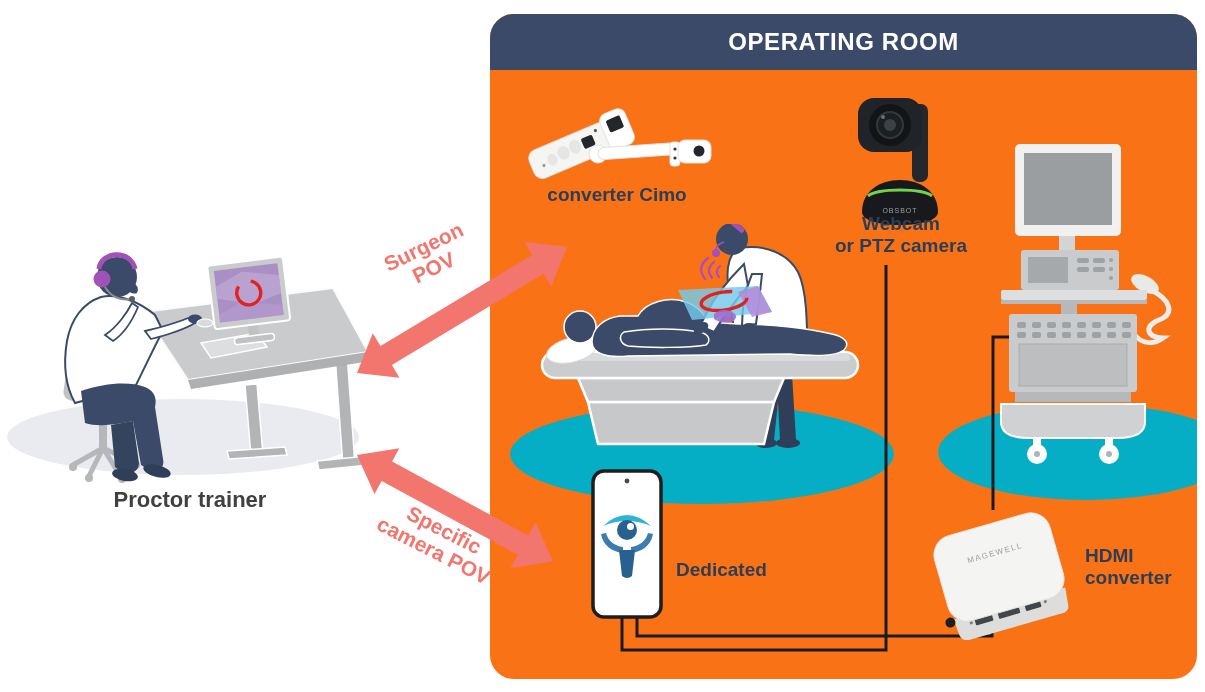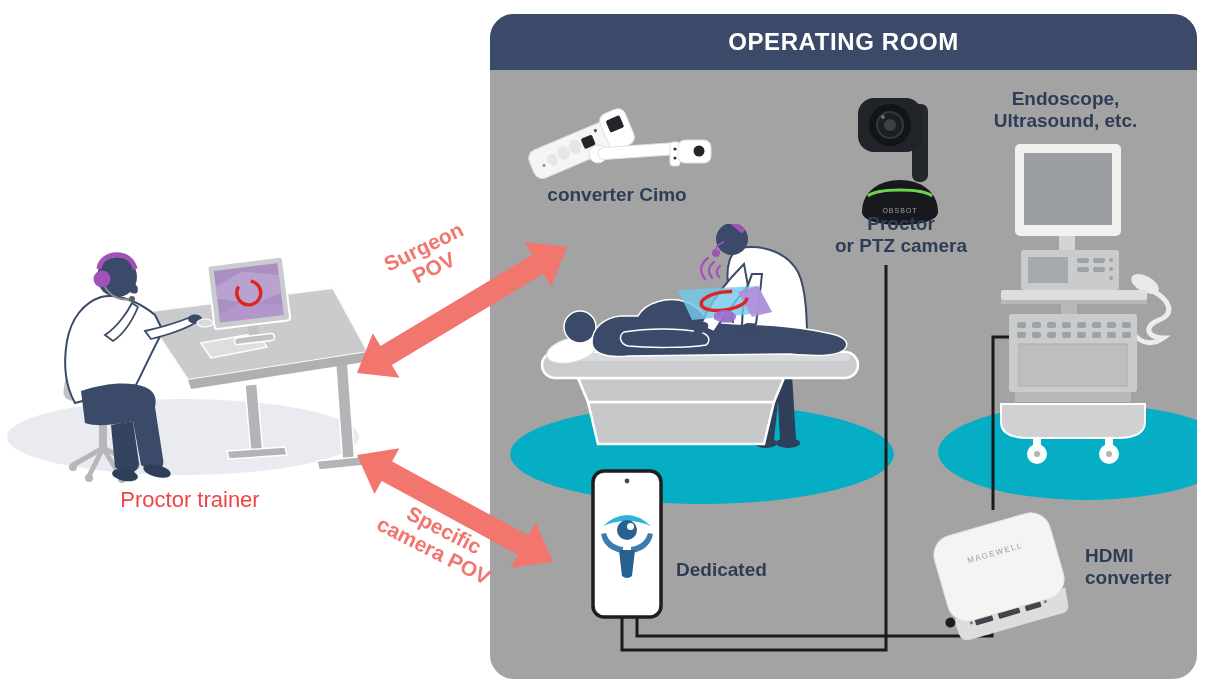--- a/index.html
+++ b/index.html
@@ -1,27 +1,27 @@
 <!DOCTYPE html>
 <html><head>
 <meta charset="utf-8">
 <style>
   html,body{margin:0;padding:0;background:#fff;}
   .stage{position:relative;width:1205px;height:692px;background:#ffffff;overflow:hidden;
          font-family:"Liberation Sans",sans-serif;}
   .abs{position:absolute;}
   
   .panel{position:absolute;left:490px;top:14px;width:707px;height:665px;
-         background:#a3a3a3;border-radius:24px;overflow:hidden;}
+         background:#f97316;border-radius:24px;overflow:hidden;}
   .panel-title{position:absolute;left:0;top:0;width:100%;height:56px;background:#3b4a68;
          color:#ffffff;font-size:24px;font-weight:700;letter-spacing:.6px;
          text-align:center;line-height:56px;}
   .lbl{position:absolute;color:#2e3d56;font-weight:700;font-size:19px;line-height:22px;}
   .lbl.center{text-align:center;}
-  .caption{position:absolute;color:#ef4444;font-weight:400;font-size:22px;text-align:center;}
+  .caption{position:absolute;color:#404040;font-weight:700;font-size:22px;text-align:center;}
   .arrow-label{position:absolute;color:#f2756e;font-weight:700;font-size:21px;
          line-height:23px;text-align:center;z-index:11;}
   .rot-neg{transform:rotate(-26deg);}
   .rot-pos{transform:rotate(27deg);}
   svg{display:block;}
   .arrows-overlay{position:absolute;left:0;top:0;z-index:10;pointer-events:none;}
 </style>
 </head>
 <body>
 
@@ -147,28 +147,24 @@
       <rect x="6" y="6" width="64" height="54" rx="16" fill="#202327"></rect>
       <circle cx="38" cy="33" r="21" fill="#121416"></circle>
       <circle cx="38" cy="33" r="13" fill="#1c1f22" stroke="#34383c" stroke-width="2"></circle>
       <circle cx="38" cy="33" r="6" fill="#3c4146"></circle>
       <circle cx="31" cy="25" r="2" fill="#6a6f74"></circle>
       <path d="M10,120 C10,99 28,88 48,88 C68,88 86,99 86,120 C86,128 70,133 48,133 C26,133 10,128 10,120 Z" fill="#17191c"></path>
       <path d="M16,104 C26,96 70,96 80,104" stroke="#6fd34f" stroke-width="3" fill="none"></path>
       <text x="48" y="121" font-size="7" letter-spacing="1" fill="#9aa0a5" text-anchor="middle" font-family="Liberation Sans, sans-serif">OBSBOT</text>
     </svg>
     <div class="lbl center" style="left:306px;top:199px;width:210px;">
-      <div>Proctor</div>
+      <div>Webcam</div>
       <div>or PTZ camera</div>
     </div>
 
-    <div class="lbl center" style="left:458px;top:74px;width:235px;">
-      <div>Endoscope,</div>
-      <div>Ultrasound, etc.</div>
-    </div>
     <svg class="abs" style="left:505px;top:124px;" width="195" height="340" viewBox="0 0 195 340">
       <rect x="20" y="6" width="106" height="92" rx="5" fill="#f1f1ef"></rect>
       <rect x="29" y="15" width="88" height="72" fill="#9b9ea1"></rect>
       <rect x="64" y="98" width="16" height="14" fill="#d2d4d6"></rect>
       <rect x="26" y="112" width="98" height="40" rx="3" fill="#c9cbcd"></rect>
       <rect x="33" y="119" width="40" height="26" fill="#a6a9ab"></rect>
       <g fill="#9fa2a4">
         <rect x="82" y="120" width="12" height="5" rx="2"></rect>
           <rect x="98" y="120" width="12" height="5" rx="2"></rect>
         <rect x="82" y="129" width="12" height="5" rx="2"></rect>

